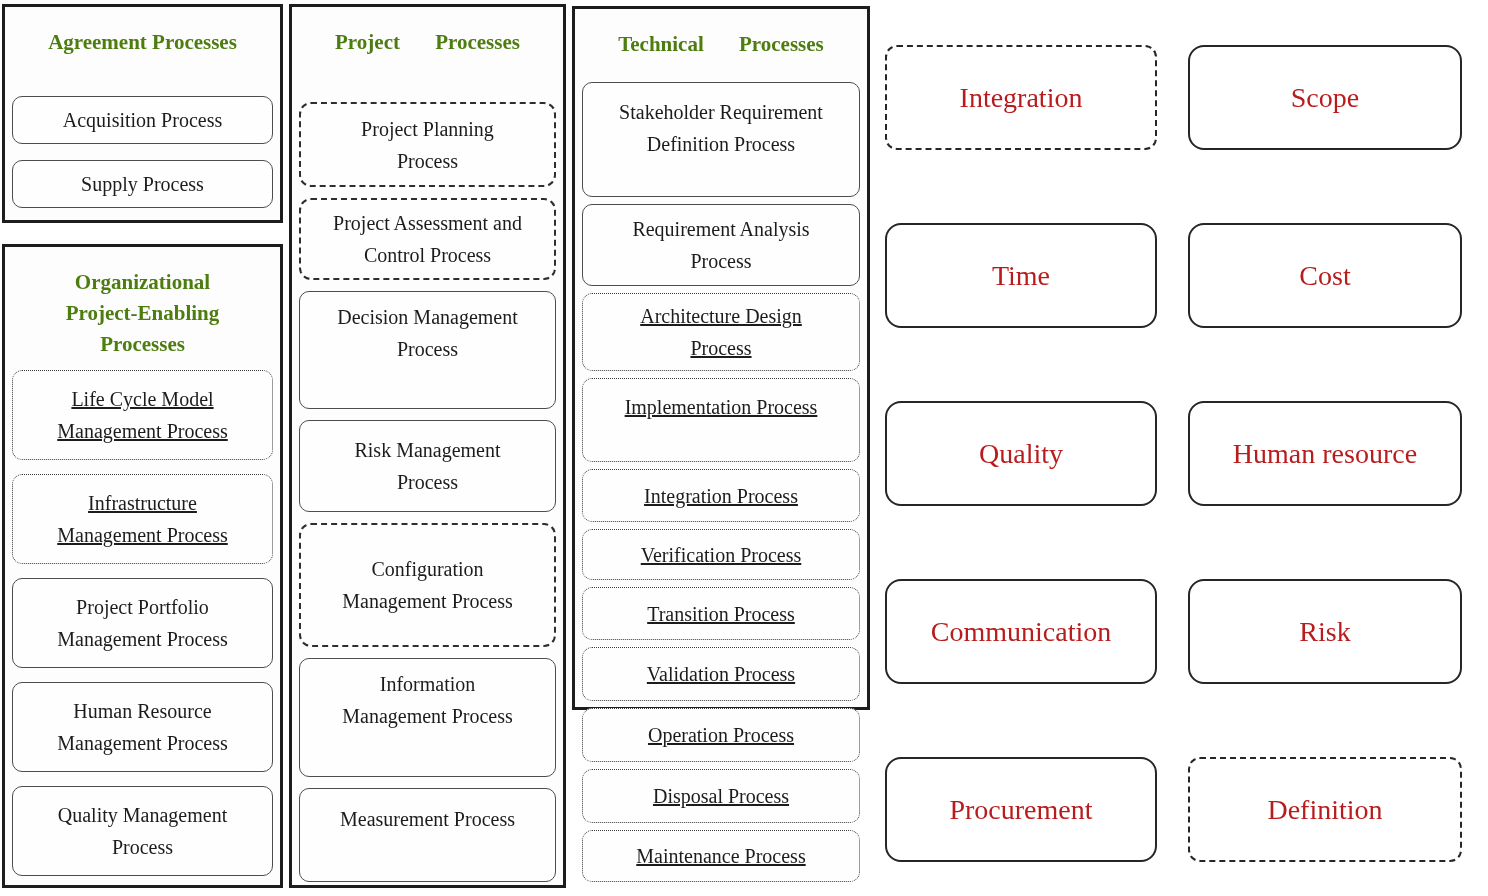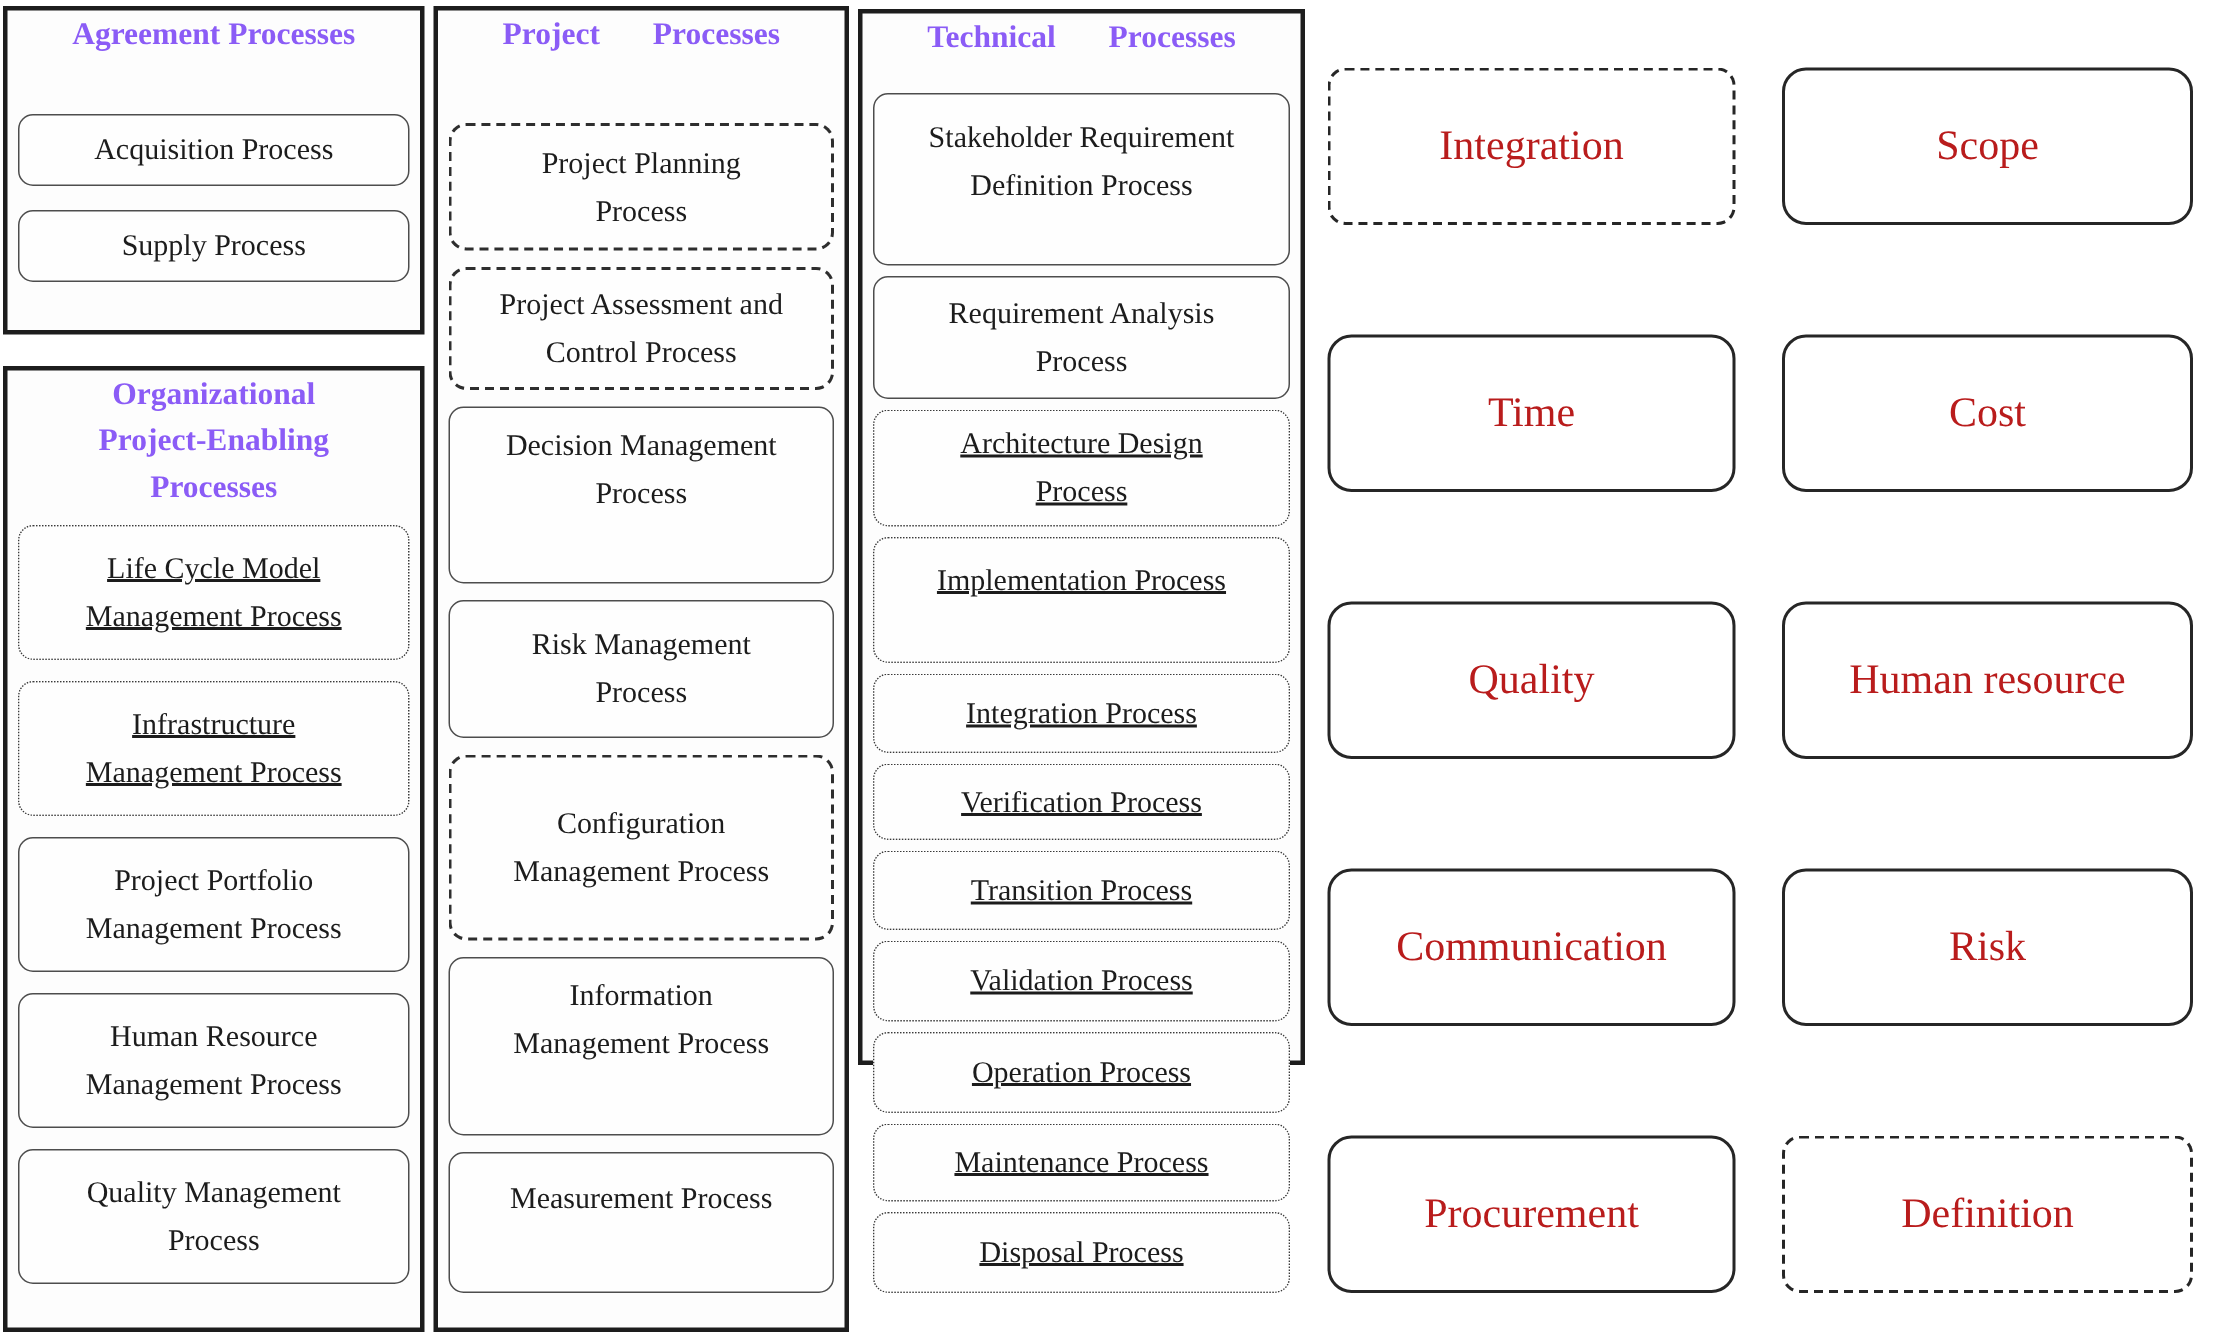--- a/index.html
+++ b/index.html
@@ -20,27 +20,27 @@
     border: 3px solid #1d1d1d;
     background: #fdfdfd;
   }
   .panel-agreement  { left: 2px;   top: 4px;   width: 281px; height: 219px; }
   .panel-org        { left: 2px;   top: 244px; width: 281px; height: 644px; }
   .panel-project    { left: 289px; top: 4px;   width: 277px; height: 884px; }
   .panel-technical  { left: 572px; top: 6px;   width: 298px; height: 704px; }
 
   .panel-title {
     margin: 0;
-    padding-top: 0;
+    padding-top: 20px;
     text-align: center;
     font-size: 21px;
     font-weight: bold;
     line-height: 31px;
     white-space: pre-line;
-    color: #8b5cf6;
+    color: #4d7c0f;
   }
   .panel-title.spread { word-spacing: 30px; }
 
   .stack {
     display: flex;
     flex-direction: column;
     box-sizing: border-box;
     padding: 0 7px;
   }
   .panel-agreement .stack { margin-top: 38px; gap: 16px; justify-content: center; }
@@ -150,22 +150,22 @@
       <div class="box b-solid" style="height:82px">Requirement Analysis
 Process</div>
       <div class="box b-dot" style="height:78px">Architecture Design
 Process</div>
       <div class="box b-dot top" style="height:84px;padding-top:12px">Implementation Process</div>
       <div class="box b-dot" style="height:53px">Integration Process</div>
       <div class="box b-dot" style="height:51px">Verification Process</div>
       <div class="box b-dot" style="height:53px">Transition Process</div>
       <div class="box b-dot" style="height:54px">Validation Process</div>
       <div class="box b-dot" style="height:54px">Operation Process</div>
+      <div class="box b-dot" style="height:54px">Disposal Process</div>
       <div class="box b-dot" style="height:52px">Maintenance Process</div>
-      <div class="box b-dot" style="height:54px">Disposal Process</div>
     </div>
   </section>
 
   <div class="ka-grid">
     <div class="ka ka-dash">Integration</div>
     <div class="ka ka-solid">Scope</div>
     <div class="ka ka-solid">Time</div>
     <div class="ka ka-solid">Cost</div>
     <div class="ka ka-solid">Quality</div>
     <div class="ka ka-solid">Human resource</div>

